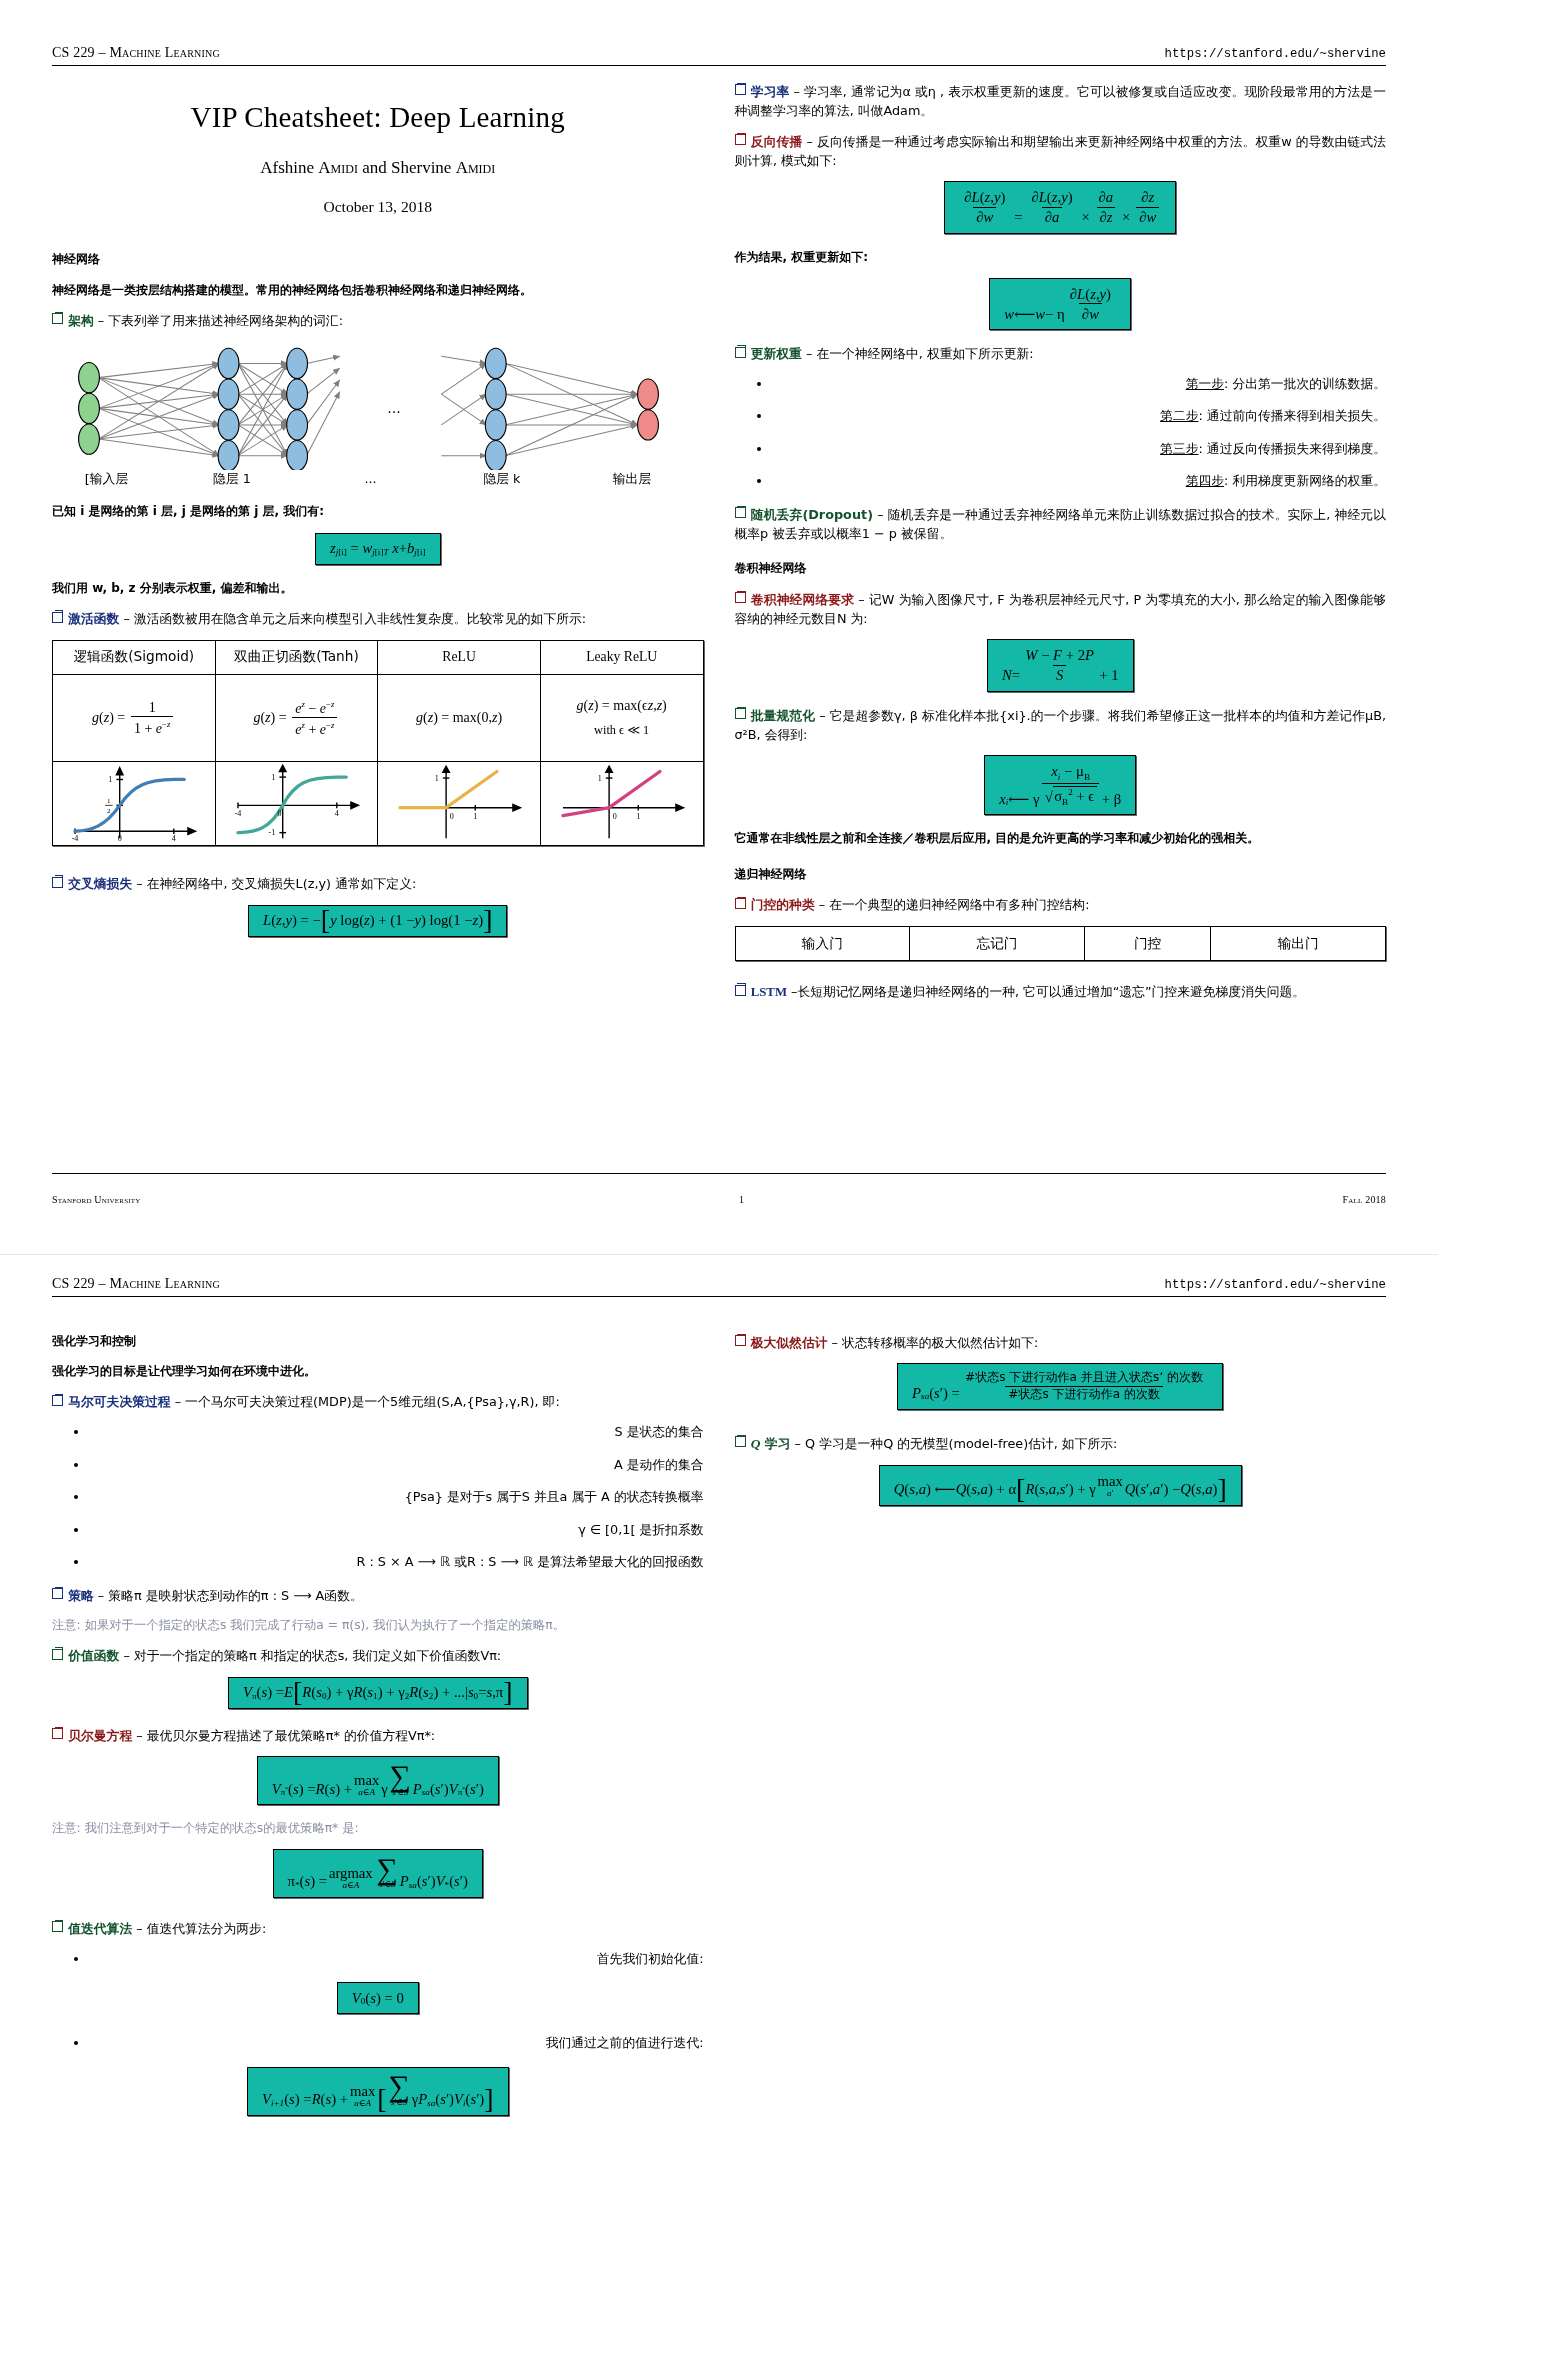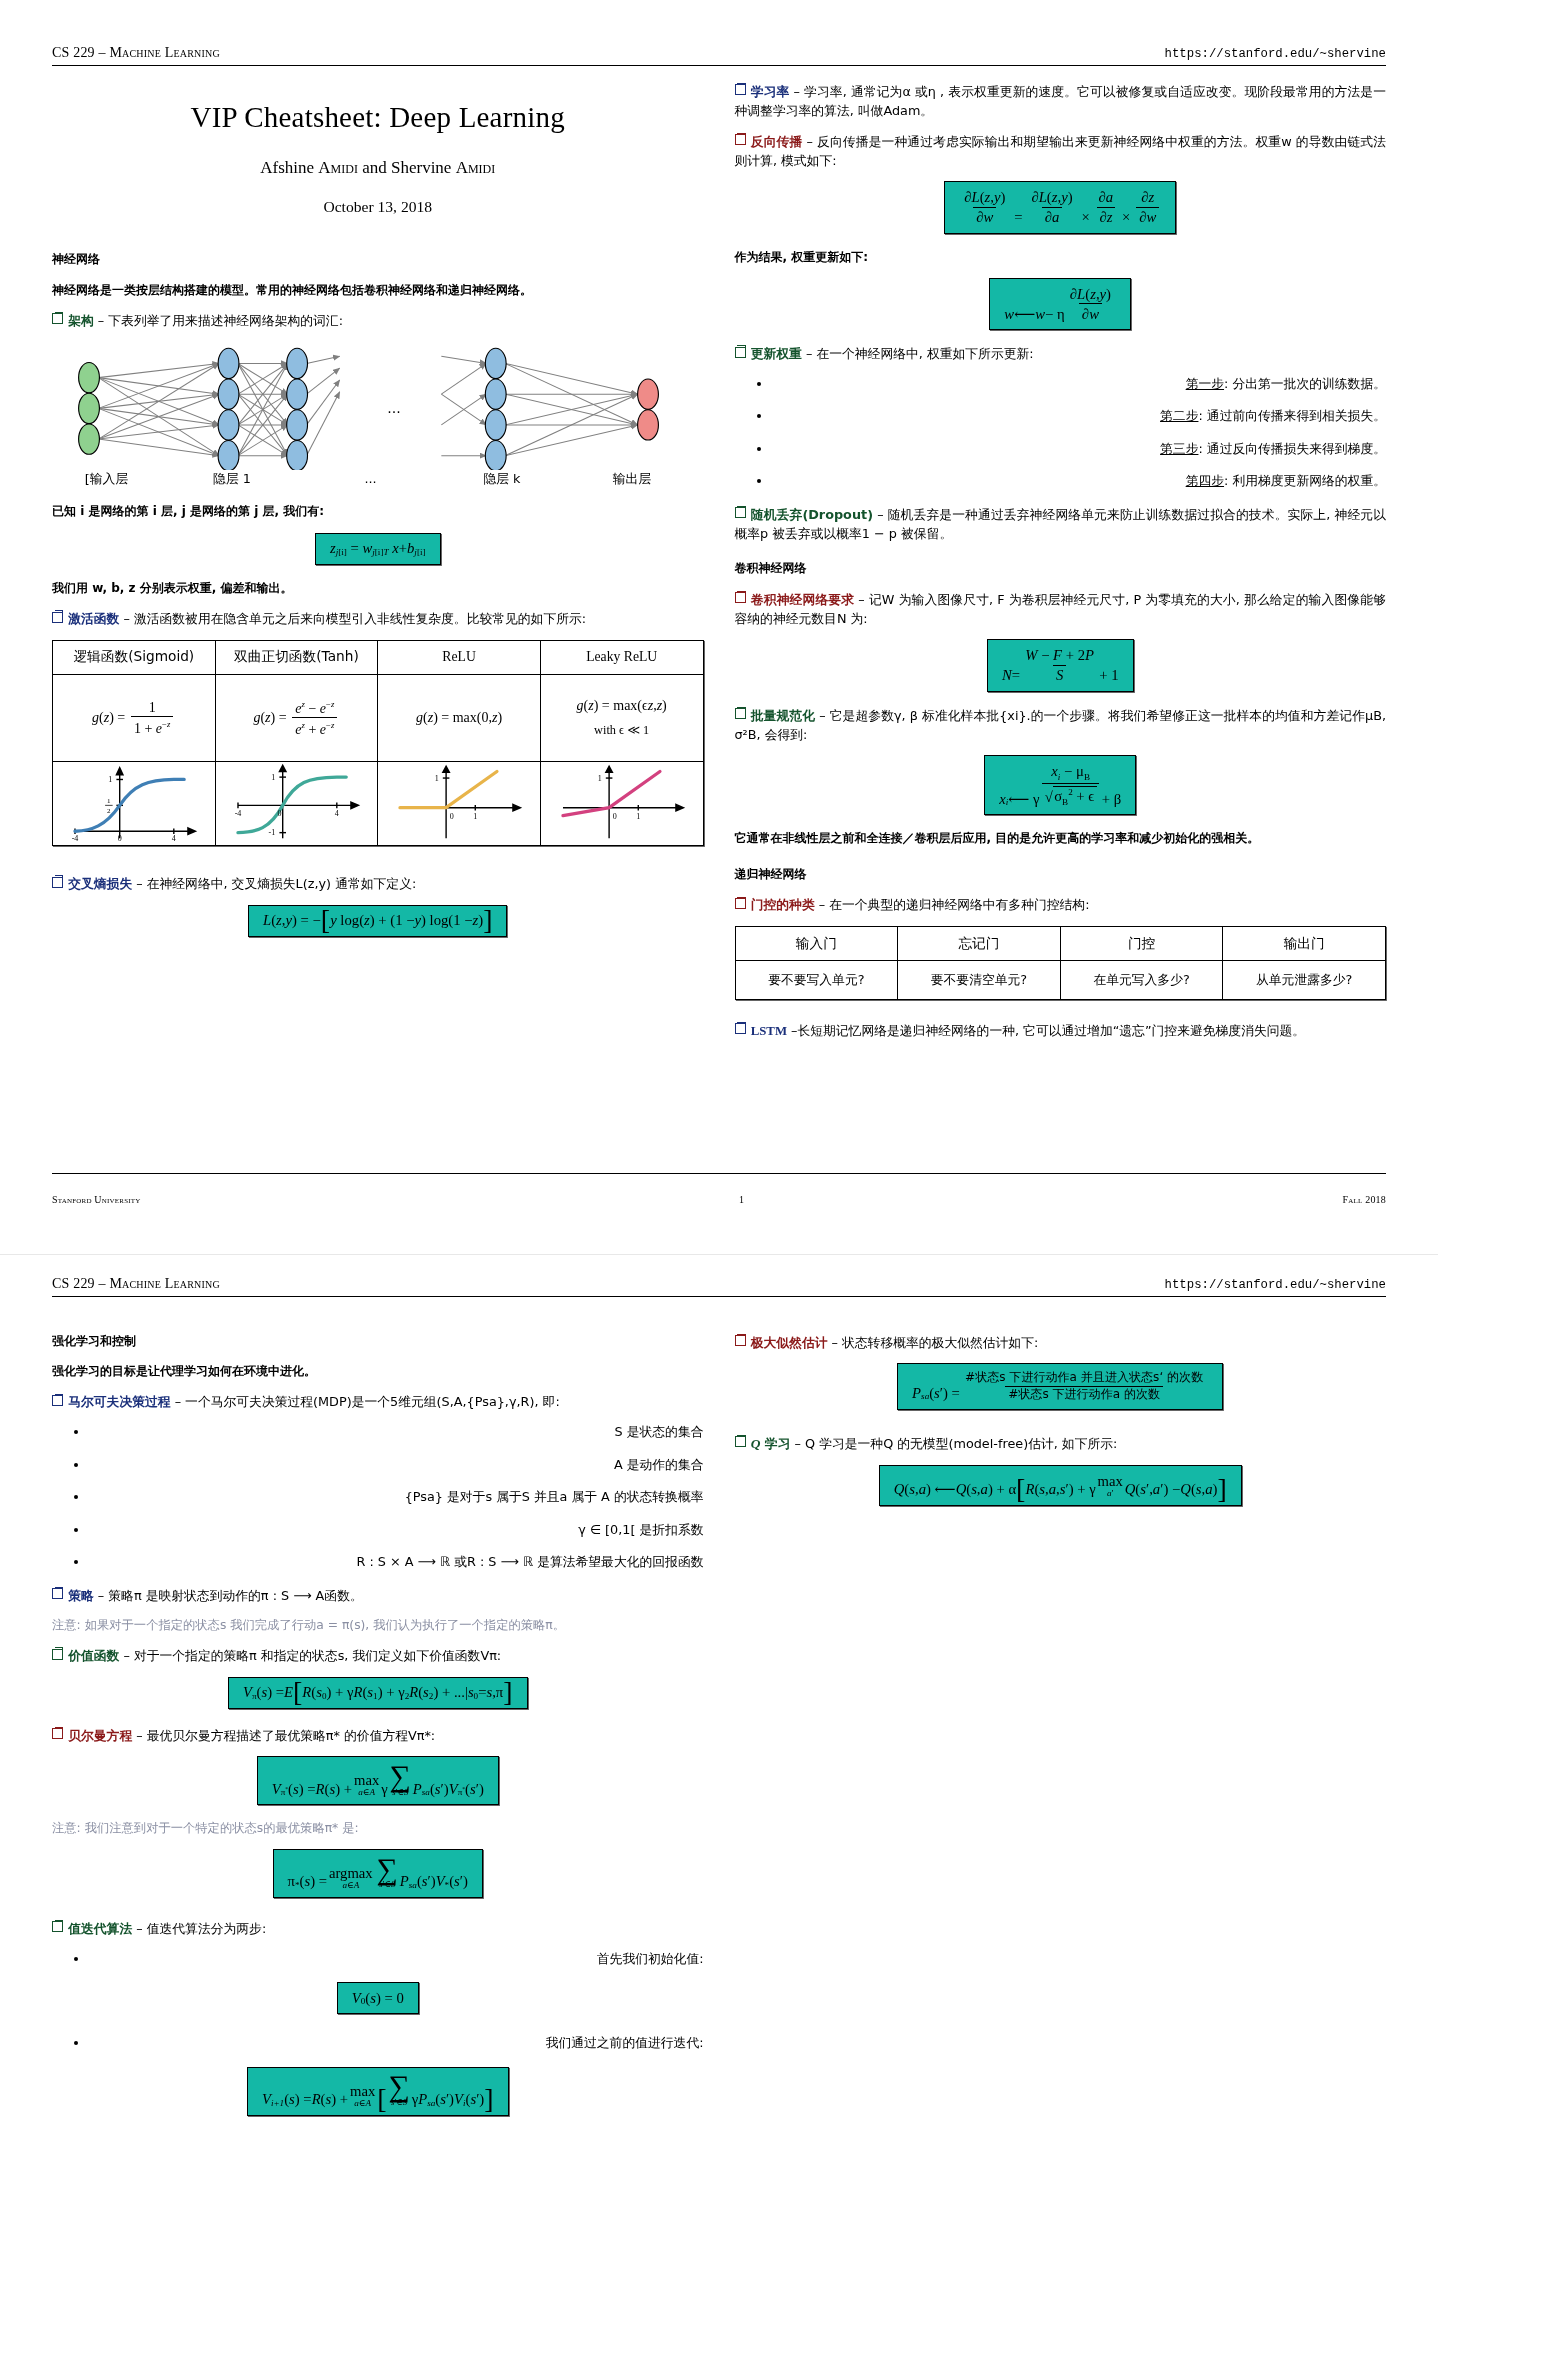--- a/index.html
+++ b/index.html
@@ -499,26 +499,20 @@
       </div>
 
       <table class="dt">
         <tbody>
             <tr>
           <th>输入门</th>
           <th>忘记门</th>
           <th>门控</th>
           <th>输出门</th>
         </tr>
-        <tr>
-          <td class="gate">要不要写入单元?</td>
-          <td class="gate">要不要清空单元?</td>
-          <td class="gate">在单元写入多少?</td>
-          <td class="gate">从单元泄露多少?</td>
-        </tr>
       </tbody>
         </table>
 
       <div class="entry" style="margin-top:21px;">
         <span class="mark c-blue"></span><span class="term c-blue" style="font-family:'Liberation Serif',serif;">LSTM</span><span> –长短期记忆网络是递归神经网络的一种, 它可以通过增加“遗忘”门控来避免梯度消失问题。</span>
       </div>
 
     </div>
   </div>
 

